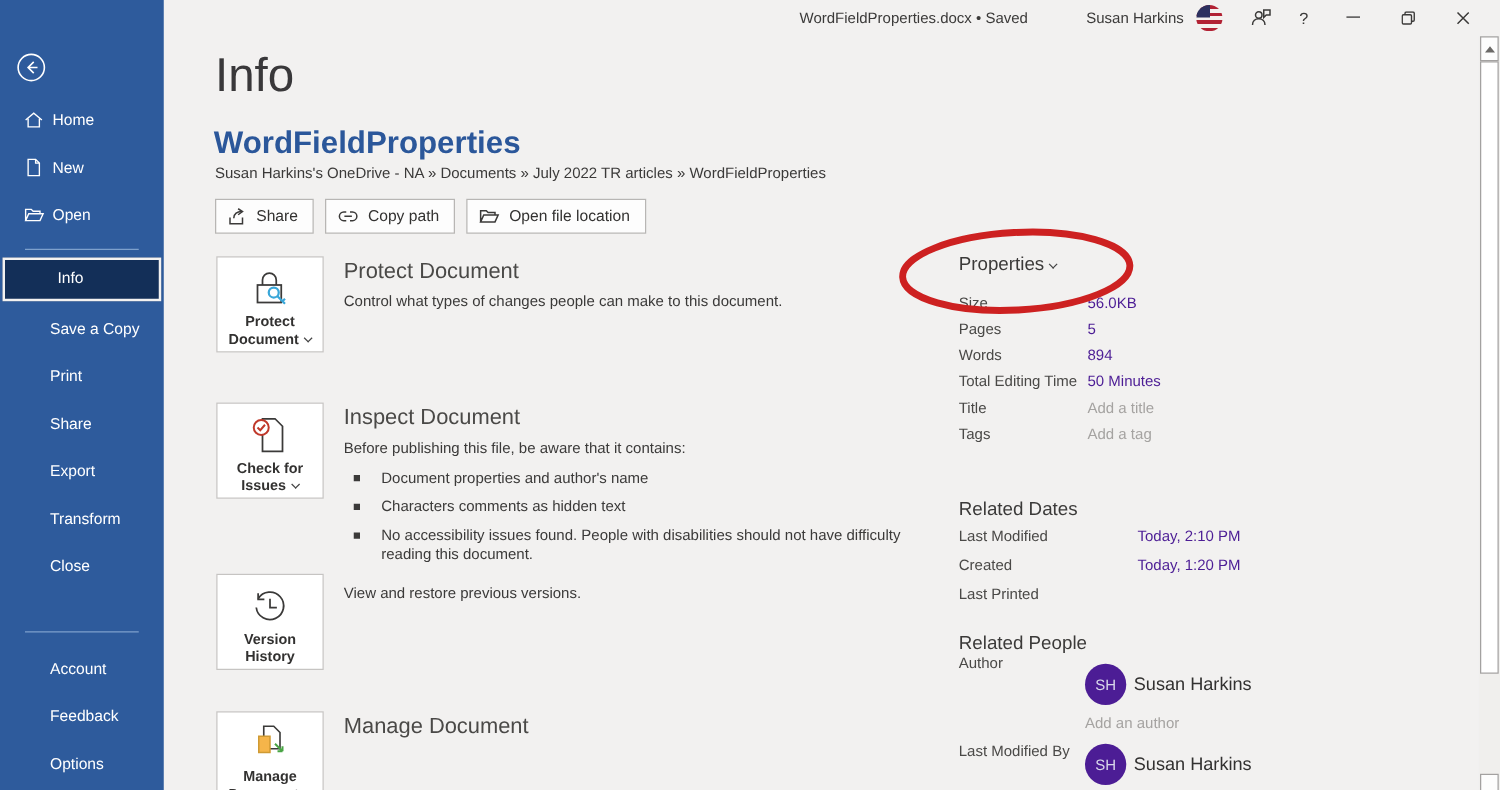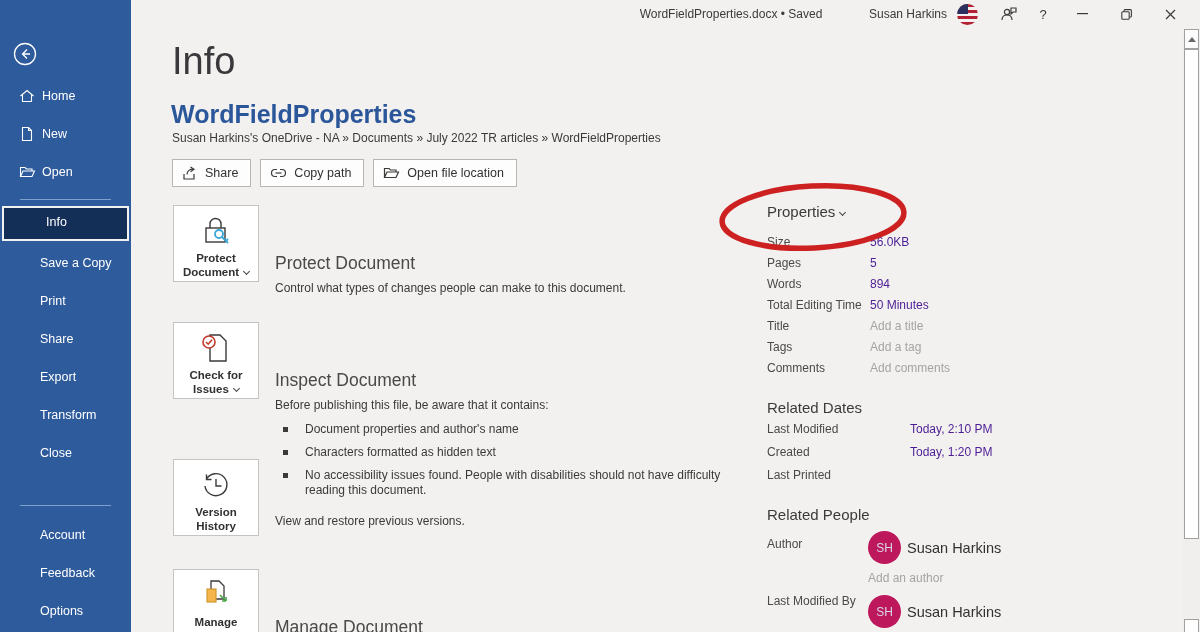--- a/index.html
+++ b/index.html
@@ -37,44 +37,44 @@
   .doc-name { position:absolute; left:171px; top:100px; font-size:25px; color:#2b579a; }
   .breadcrumb { position:absolute; left:172px; top:131px; font-size:12px; color:#3b3a39; }
   .actions { position:absolute; left:172px; top:159px; display:flex; gap:9px; }
   .action-btn { height:28px; background:#fdfdfd; border:1px solid #b8b6b4; display:flex;
     align-items:center; padding:0 12px 0 9px; font-size:12.5px; color:#323130; gap:7px; }
   
   .section { position:absolute; left:173px; display:flex; }
   .card { width:86px; height:77px; background:#fff; border:1px solid #c6c4c2; display:flex;
     flex-direction:column; align-items:center; justify-content:flex-start; padding-top:9px; flex:none; }
   .card .cap { font-size:11.5px; font-weight:bold; color:#323130; text-align:center; line-height:14px; margin-top:4px; }
-  .sec-text { margin-left:16px; padding-top:1px; width:470px;margin-top:47px; }
+  .sec-text { margin-left:16px; padding-top:1px; width:470px; }
   .sec-title { font-size:17.5px; color:#4a4947; font-weight:400; }
   .sec-desc { font-size:12px; color:#3b3a39; margin-top:7px; line-height:15px; }
   .bullets { margin-top:9px; }
   .bullet { display:flex; font-size:12px; color:#3b3a39; margin-bottom:8px; line-height:15px; }
   .bullet .sq { width:5px; height:5px; background:#3b3a39; flex:none; margin:5px 17px 0 8px; }
   .note-row { display:flex; align-items:center; gap:10px; margin-top:10px; font-size:12px; color:#3b3a39; }
   .chev { display:inline-block; width:5px; height:5px; border-right:1.4px solid #444;
     border-bottom:1.4px solid #444; transform:rotate(45deg); margin-left:5px; vertical-align:2px; }
   
   .rpanel { position:absolute; left:767px; top:195px; width:330px; }
   .rp-h { font-size:15px; color:#3b3a39; }
   .prop-rows { position:absolute; top:40px; left:0; right:0; }
   .prow { display:flex; height:21px; font-size:12px; align-items:flex-start; }
   .prow .pl { width:103px; color:#4a4947; flex:none; }
   .prow .pv { color:#4c1d95; }
   .prow .pv.ph { color:#a5a3a1; }
   .rd-title { position:absolute; top:204px; }
   .rd-rows { position:absolute; top:227px; left:0; right:0; }
   .rd-rows .prow { height:23px;gap:40px; }
   .rpe-title { position:absolute; top:311px; }
-  .author-lbl { position:absolute; top:342px; font-size:12px; color:#4a4947; }
+  .author-lbl { position:absolute; top:328px; font-size:12px; color:#4a4947; }
   .person-row { position:absolute; left:101px; display:flex; align-items:center; gap:6px; }
-  .sh-avatar { width:33px; height:33px; border-radius:50%; background:#be185d; color:#d8d7ea;
+  .sh-avatar { width:33px; height:33px; border-radius:50%; background:#4c1d95; color:#d8d7ea;
     font-size:12px; display:flex; align-items:center; justify-content:center; flex:none; }
   .person-name { font-size:14.5px; color:#323130; }
   .add-author { position:absolute; left:101px; top:376px; font-size:12px; color:#a5a3a1; }
   .mod-lbl { position:absolute; top:399px; font-size:12px; color:#4a4947; }
   .red-ellipse { position:absolute; left:716px; top:178px; }
   
   .scrollbar { position:absolute; right:0; top:29px; bottom:0; width:17px; background:#f0efed; }
   .sb-btn { position:absolute; left:1px; width:15px; height:20px; background:#fdfdfd; border:1px solid #a3a1a0;
     display:flex; align-items:center; justify-content:center; }
   .sb-up { top:0; }
@@ -262,21 +262,21 @@
   <div class="sec-text">
     <div class="sec-title">Inspect Document</div>
     <div class="sec-desc">Before publishing this file, be aware that it contains:</div>
     <div class="bullets">
       <div class="bullet">
           <span class="sq"></span>
           <span>Document properties and author's name</span>
         </div>
       <div class="bullet">
           <span class="sq"></span>
-          <span>Characters formatted as hidden text</span>
+          <span>Characters comments as hidden text</span>
         </div>
       <div class="bullet">
           <span class="sq"></span>
           <span>No accessibility issues found. People with disabilities should not have difficulty reading this document.</span>
         </div>
     </div>
   </div>
 </div>
 
 <div class="section" style="top:459px;">
@@ -336,24 +336,20 @@
       <span class="pv">50 Minutes</span>
       </div>
     <div class="prow">
       <span class="pl">Title</span>
       <span class="pv ph">Add a title</span>
       </div>
     <div class="prow">
       <span class="pl">Tags</span>
       <span class="pv ph">Add a tag</span>
       </div>
-    <div class="prow">
-      <span class="pl">Comments</span>
-      <span class="pv ph">Add comments</span>
-      </div>
   </div>
 
   <div class="rp-h rd-title">Related Dates</div>
   <div class="rd-rows">
     <div class="prow">
       <span class="pl">Last Modified</span>
       <span class="pv">Today, 2:10 PM</span>
       </div>
     <div class="prow">
       <span class="pl">Created</span>

